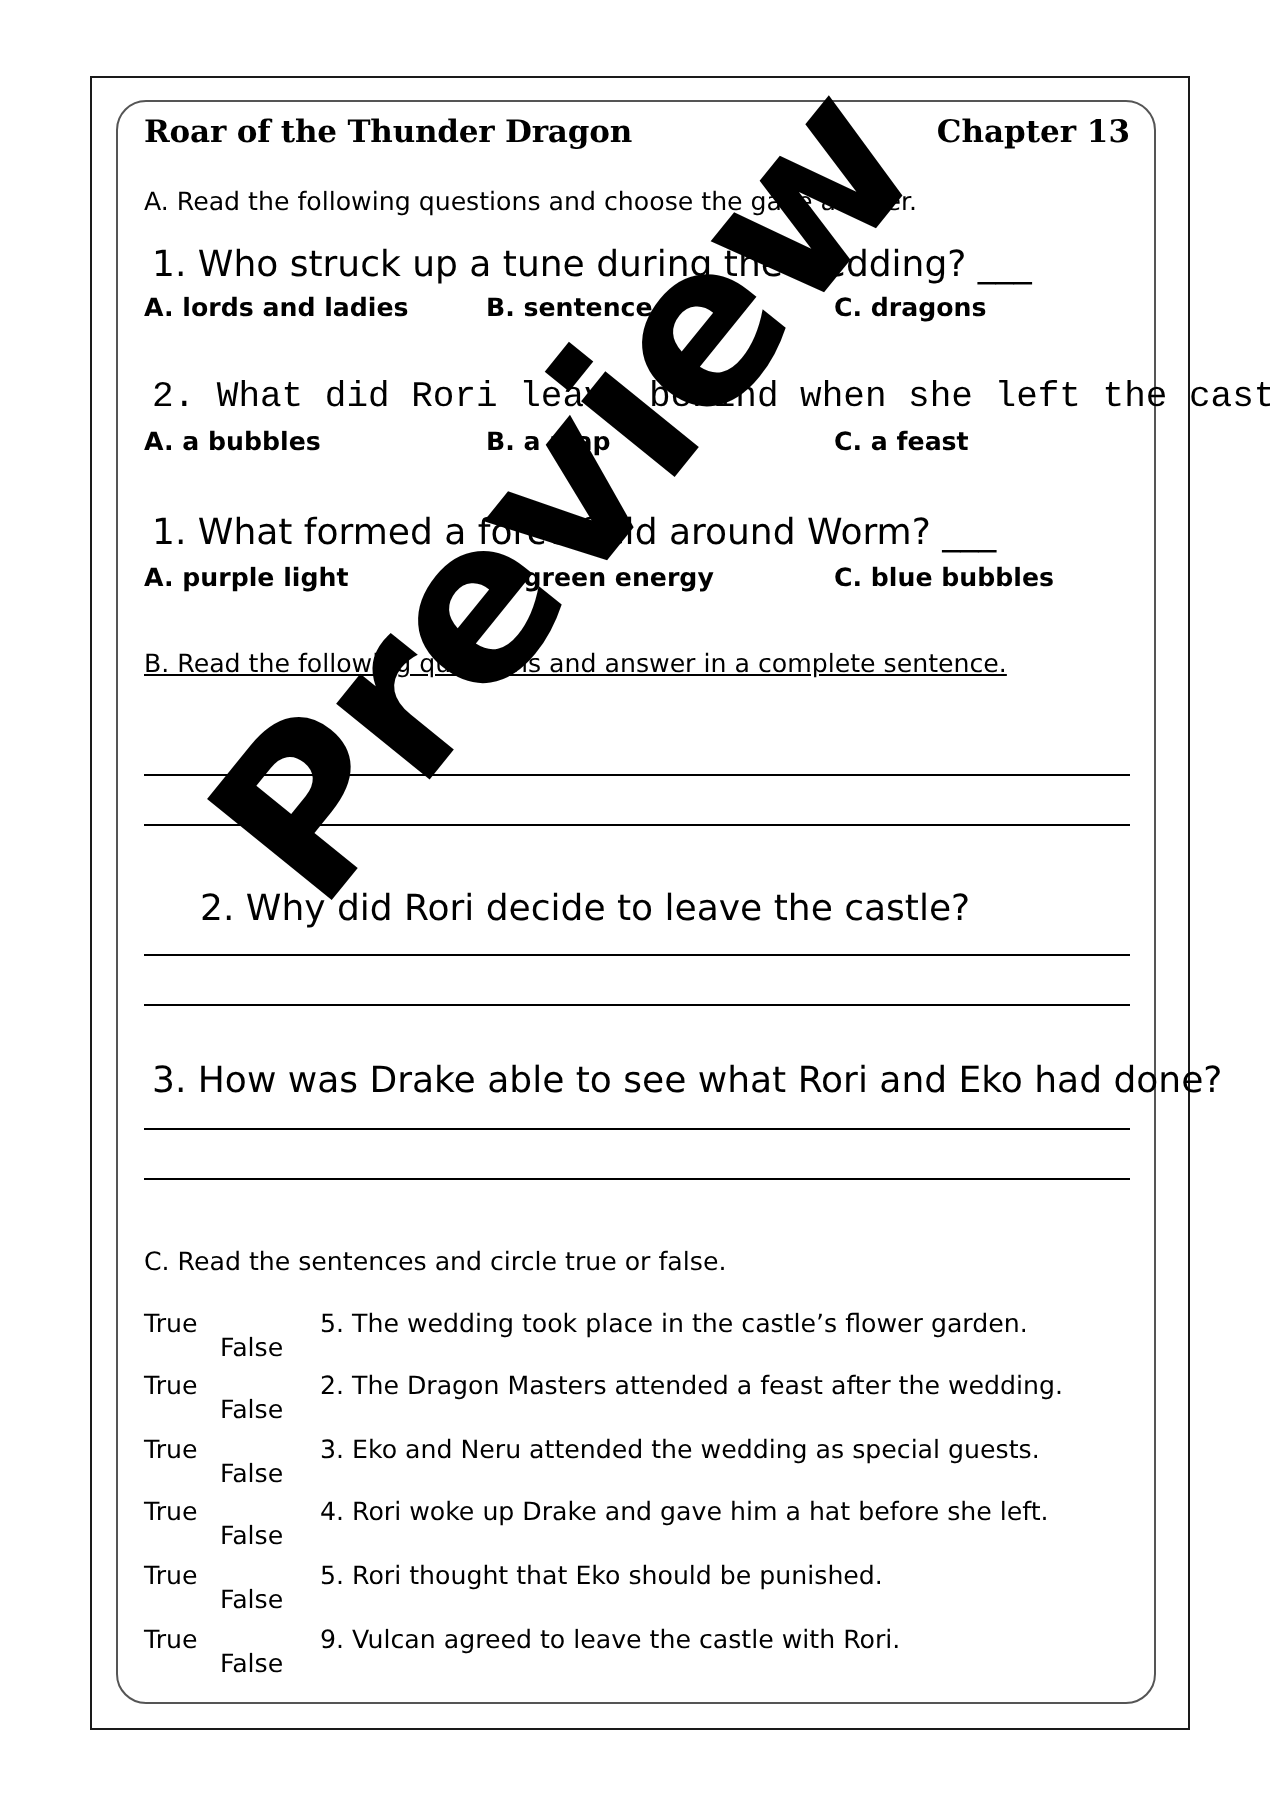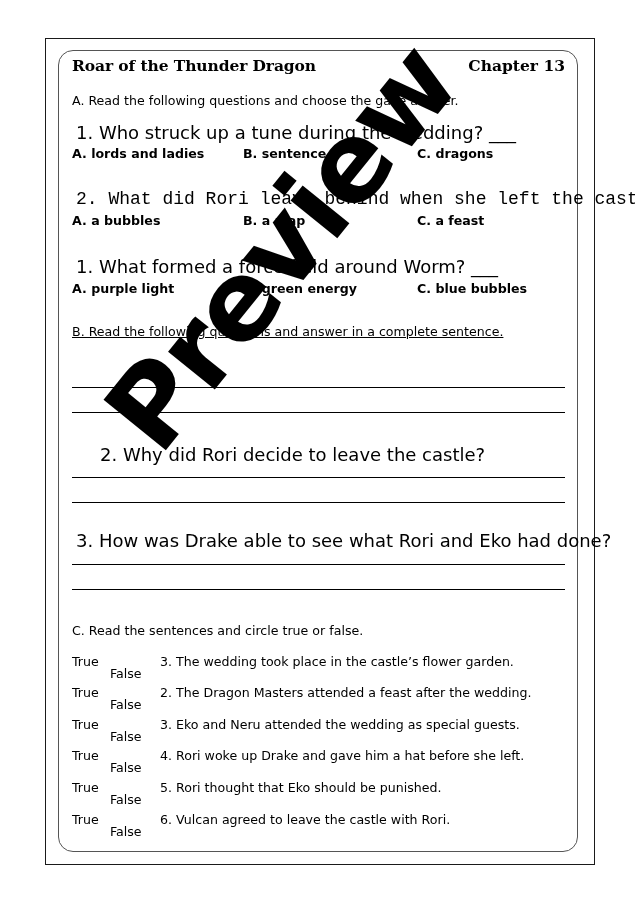--- a/index.html
+++ b/index.html
@@ -194,21 +194,21 @@
 
   <div class="row question" style="top:530px;">3. How was Drake able to see what Rori and Eko had done?</div>
   <div class="answer-line" style="top:564px;"></div>
   <div class="answer-line" style="top:589px;"></div>
 
   <div class="row instruction" style="top:623px;">C. Read the sentences and circle true or false.</div>
 
   <div class="row tf-row" style="top:654px;">
     <span class="tf-true">True</span>
     <span class="tf-false">False</span>
-    <span class="tf-text">3. The wedding took place in the castle’s flower garden.</span>
+    <span class="tf-text">5. The wedding took place in the castle’s flower garden.</span>
   </div>
 
   <div class="row tf-row" style="top:685px;">
     <span class="tf-true">True</span>
     <span class="tf-false">False</span>
     <span class="tf-text">2. The Dragon Masters attended a feast after the wedding.</span>
   </div>
 
   <div class="row tf-row" style="top:717px;">
     <span class="tf-true">True</span>
@@ -224,18 +224,18 @@
 
   <div class="row tf-row" style="top:780px;">
     <span class="tf-true">True</span>
     <span class="tf-false">False</span>
     <span class="tf-text">5. Rori thought that Eko should be punished.</span>
   </div>
 
   <div class="row tf-row" style="top:812px;">
     <span class="tf-true">True</span>
     <span class="tf-false">False</span>
-    <span class="tf-text">6. Vulcan agreed to leave the castle with Rori.</span>
+    <span class="tf-text">9. Vulcan agreed to leave the castle with Rori.</span>
   </div>
 
 </div>
 
 <div id="watermark">Preview</div>
 
 </body></html>

